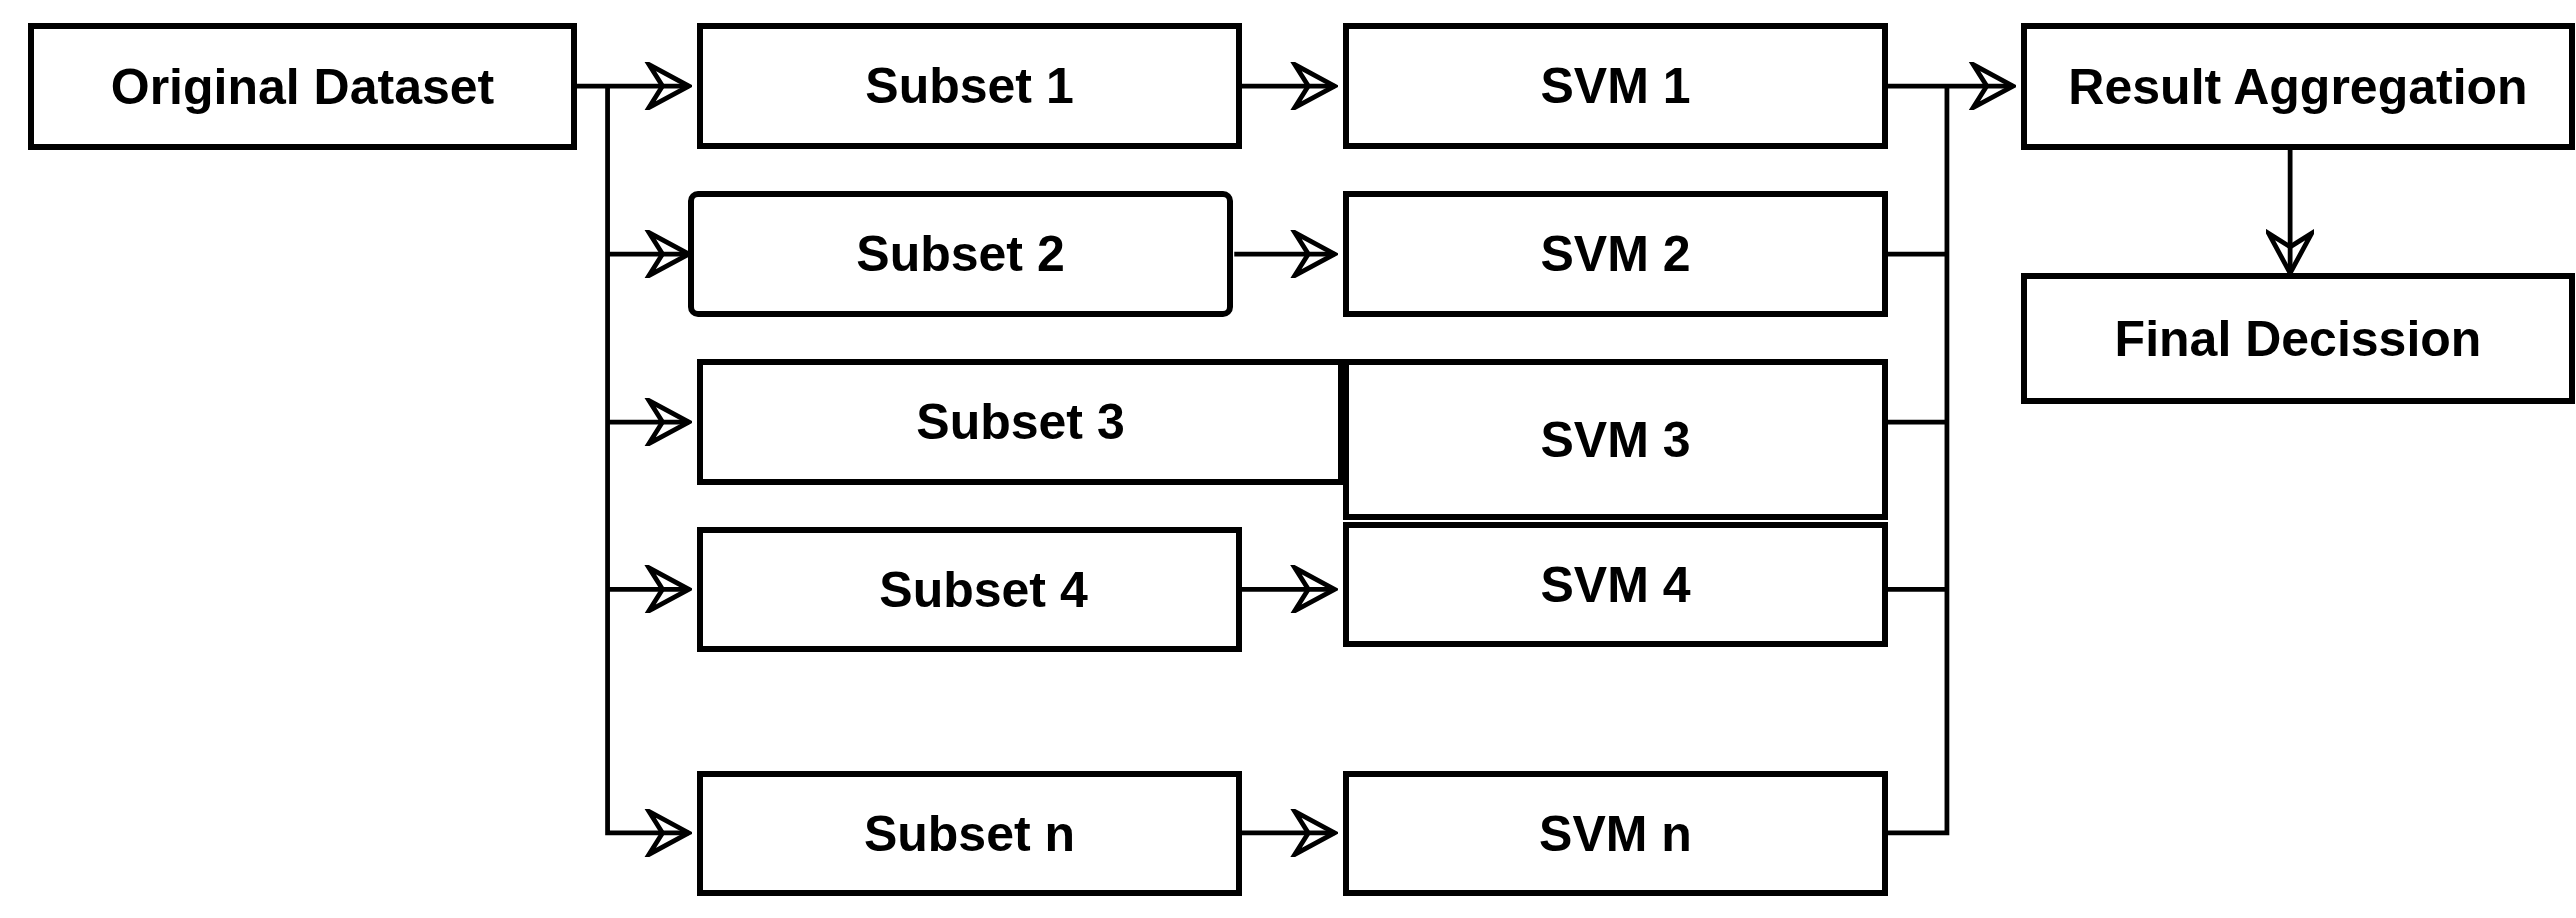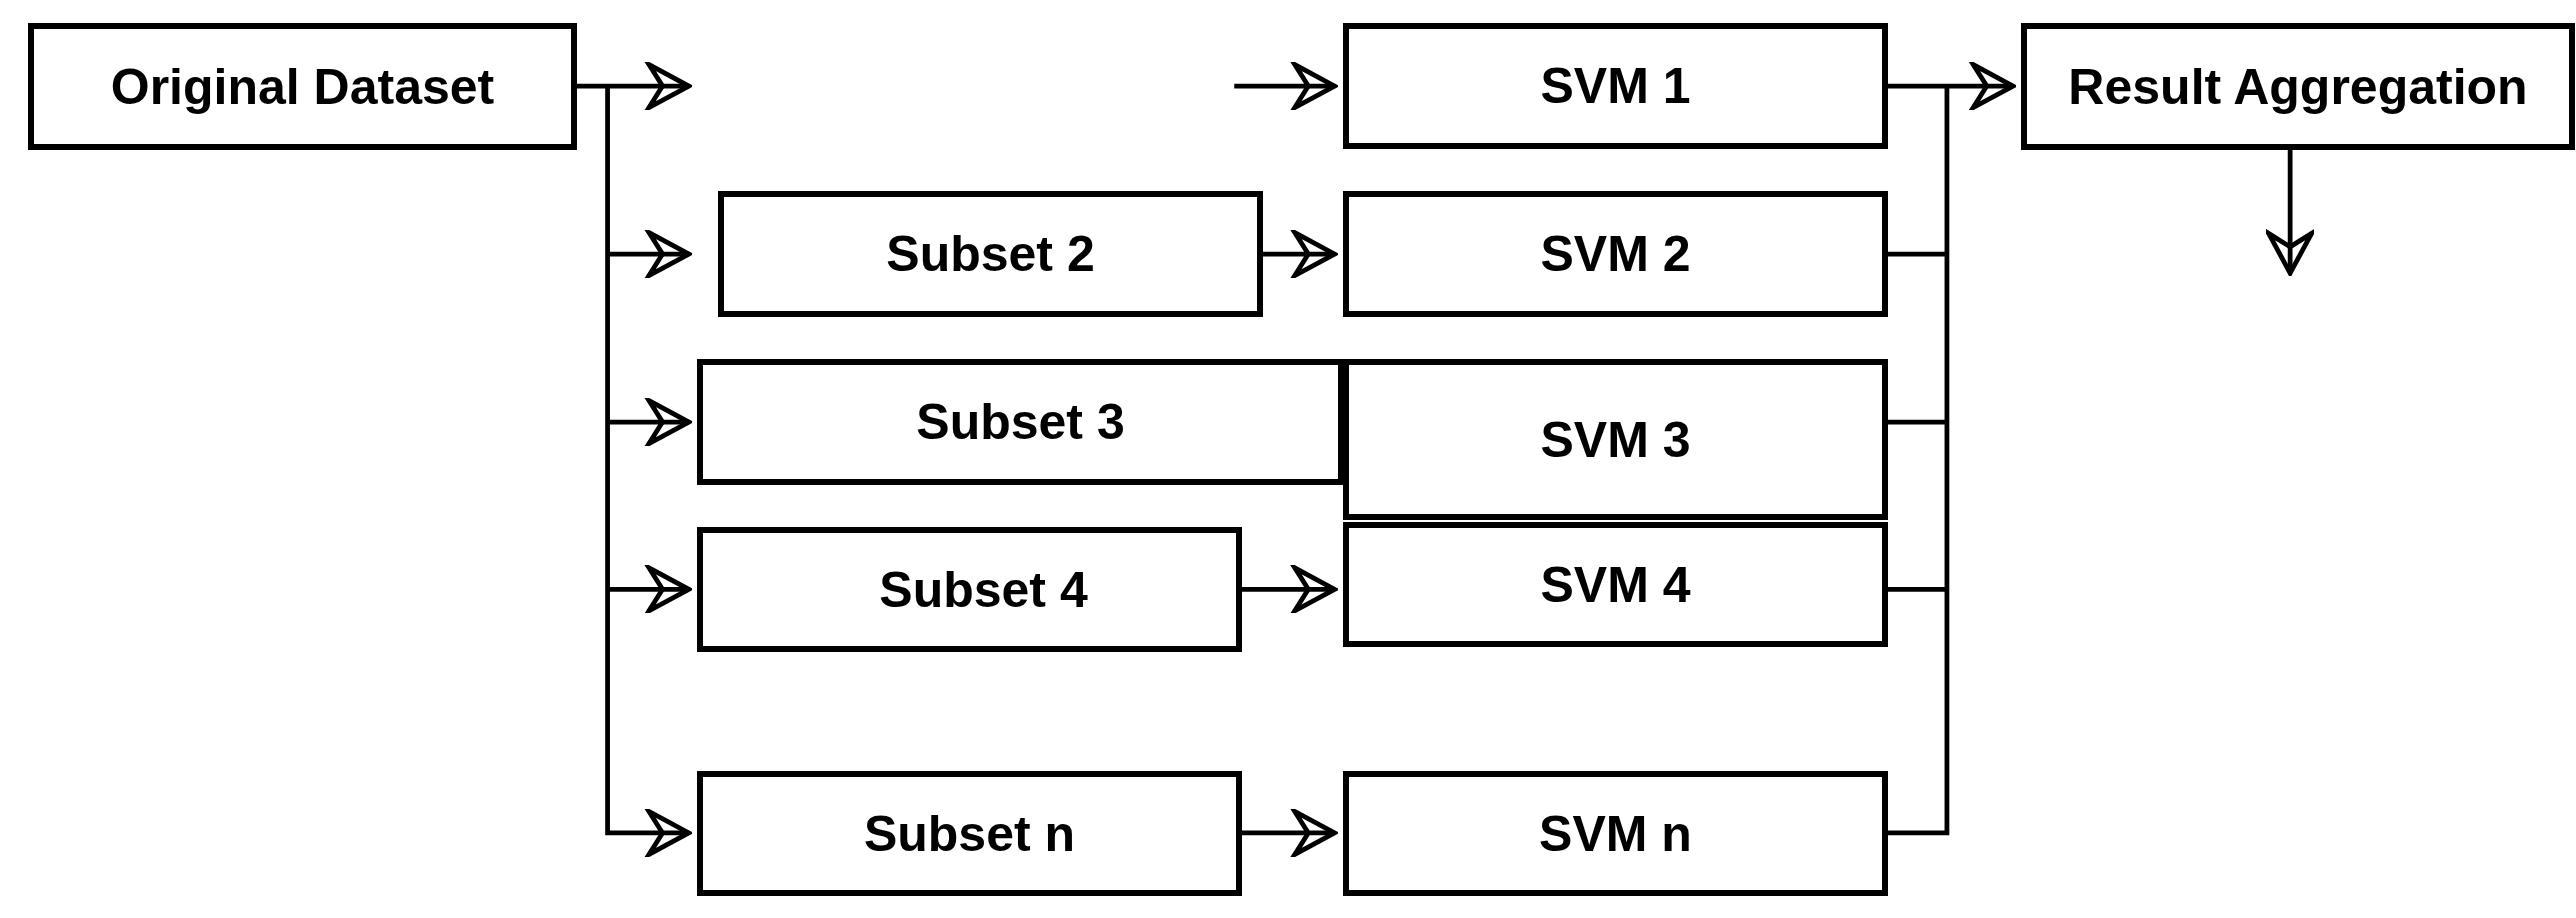--- a/index.html
+++ b/index.html
@@ -43,21 +43,21 @@
     font-size: 50px;
     font-weight: 700;
     color: #000000;
     white-space: nowrap;
     letter-spacing: 0;
   }
   
   .n-original   { left: 20px;   top: 23px;  width: 549px; height: 127px; }
   
   .n-subset1    { left: 689px;  top: 23px;  width: 545px; height: 126px; }
-  .n-subset2    { left: 710px;  top: 191px; width: 545px; height: 126px; }
+  .n-subset2    { left: 680px;  top: 191px; width: 545px; height: 126px; border-radius: 10px; }
   .n-subset3    { left: 689px;  top: 359px; width: 647px; height: 126px; }
   .n-subset4    { left: 689px;  top: 527px; width: 545px; height: 125px; padding-left: 28px; }
   .n-subsetn    { left: 689px;  top: 771px; width: 545px; height: 125px; }
   
   .n-svm1       { left: 1335px; top: 23px;  width: 545px; height: 126px; }
   .n-svm2       { left: 1335px; top: 191px; width: 545px; height: 126px; }
   .n-svm3       { left: 1335px; top: 359px; width: 545px; height: 161px; }
   .n-svm4       { left: 1335px; top: 522px; width: 545px; height: 125px; }
   .n-svmn       { left: 1335px; top: 771px; width: 545px; height: 125px; }
   
@@ -94,20 +94,23 @@
     <path d="M 2360,740 H 2445"></path>
     <path d="M 2360,108 H 2528" marker-end="url(#arrow)"></path>
 
     <path d="M 2876,188 V 343" marker-end="url(#arrow)"></path>
   </svg>
 
   <div class="node n-original">
     <span class="label">Original Dataset</span>
   </div>
 
+  <div class="node n-subset1">
+    <span class="label">Subset 1</span>
+  </div>
   <div class="node n-subset2">
     <span class="label">Subset 2</span>
   </div>
   <div class="node n-subset3">
     <span class="label">Subset 3</span>
   </div>
   <div class="node n-subset4">
     <span class="label">Subset 4</span>
   </div>
   <div class="node n-subsetn">
@@ -126,15 +129,18 @@
   <div class="node n-svm4">
     <span class="label">SVM 4</span>
   </div>
   <div class="node n-svmn">
     <span class="label">SVM n</span>
   </div>
 
   <div class="node n-aggregate">
     <span class="label">Result Aggregation</span>
   </div>
+  <div class="node n-final">
+    <span class="label">Final Decission</span>
+  </div>
 
 </div>
 
 
 </body></html>

